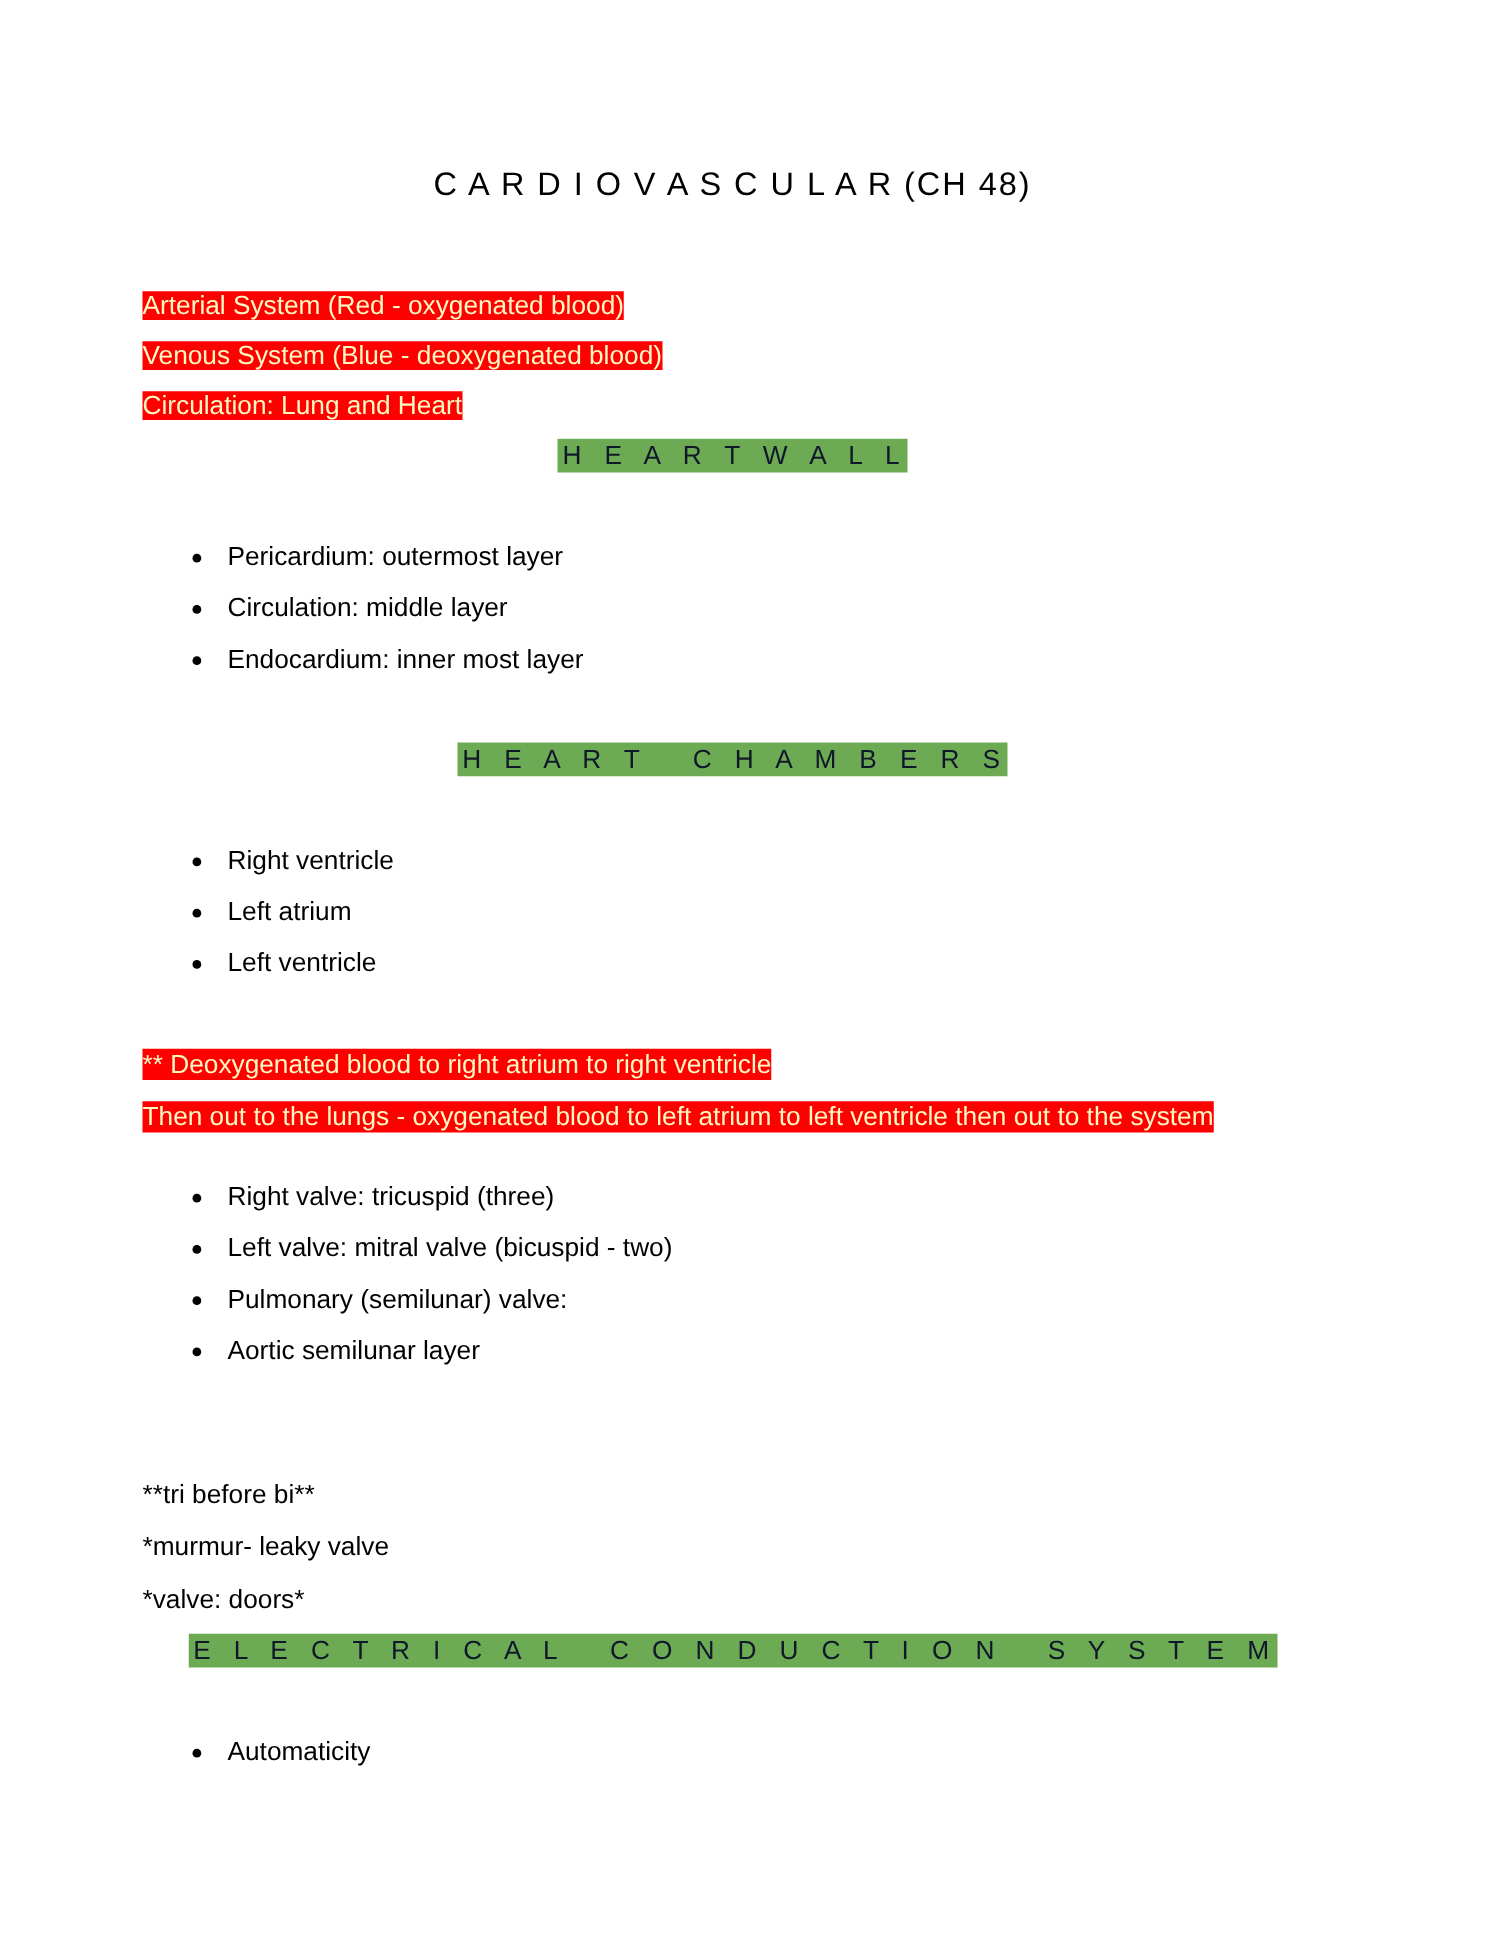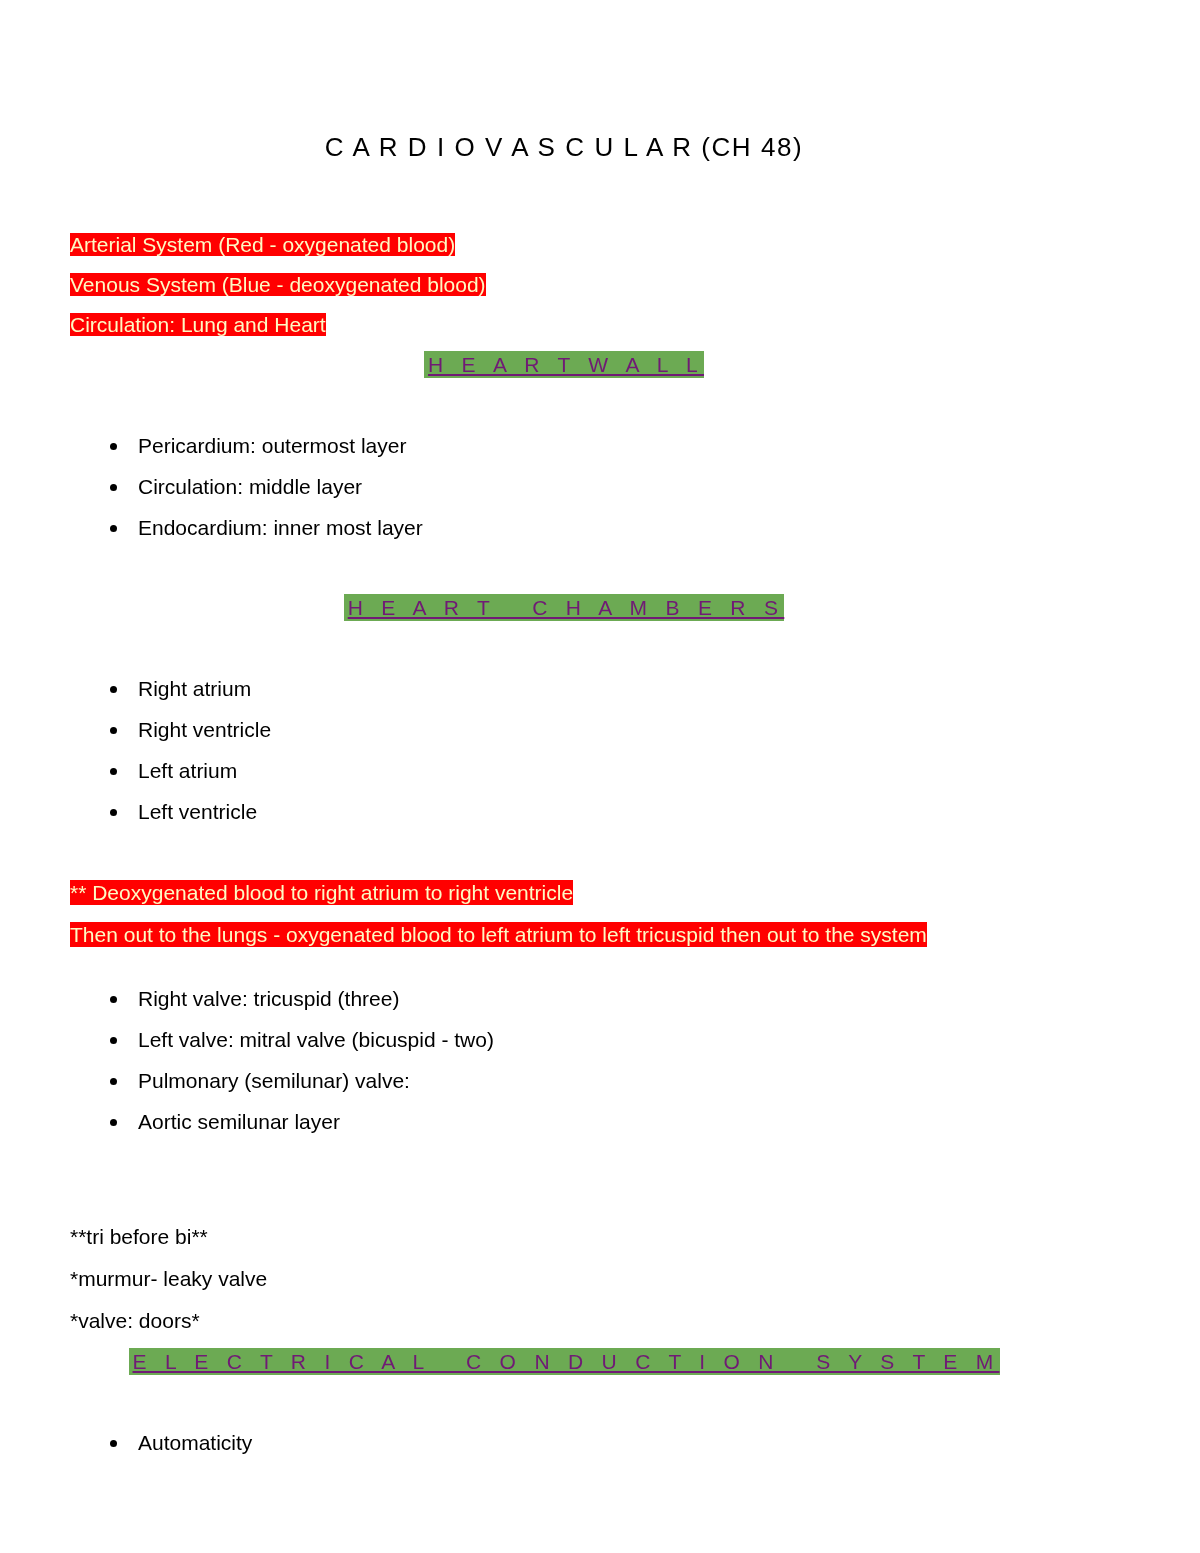--- a/index.html
+++ b/index.html
@@ -14,21 +14,21 @@
     font-family: "Liberation Sans", sans-serif;
     color: #000000;
     -webkit-font-smoothing: antialiased;
   }
 
   .page {
     position: relative;
     width: 1200px;
     height: 1553px;
     box-sizing: border-box;
-    padding: 0 142px 0 70px;
+    padding: 0 142px 0 114px;
     background: #ffffff;
     overflow: hidden;
   }
 
   
   .doc-title {
     margin: 0;
     padding: 0;
     font-size: 26px;
     font-weight: 400;
@@ -55,23 +55,22 @@
 
   
   .hl-red {
     background-color: #ff0000;
     color: #fef9c3;
     box-decoration-break: clone;
     -webkit-box-decoration-break: clone;
   }
   .hl-green {
     background-color: #6caa53;
-    color: #701a75;
+    color: #0f172a;
     box-decoration-break: clone;
-    text-decoration: underline;
     -webkit-box-decoration-break: clone;
   }
 
   
   .section-heading {
     margin: 0;
     padding: 0;
     text-align: center;
     font-size: 21px;
     font-weight: 400;
@@ -146,30 +145,29 @@
     <li>Endocardium: inner most layer</li>
   </ul>
 
   <div class="spacer-md"></div>
 
   <p class="section-heading"><span class="hl-green">H E A R T   C H A M B E R S</span></p>
 
   <div class="spacer-md"></div>
 
   <ul class="bullets">
-    <li>Right atrium</li>
     <li>Right ventricle</li>
     <li>Left atrium</li>
     <li>Left ventricle</li>
   </ul>
 
   <div class="spacer-md"></div>
 
   <p class="red-flow"><span class="hl-red">** Deoxygenated blood to right atrium to right ventricle</span></p>
-  <p class="red-flow"><span class="hl-red">Then out to the lungs - oxygenated blood to left atrium to left tricuspid then out to the system</span></p>
+  <p class="red-flow"><span class="hl-red">Then out to the lungs - oxygenated blood to left atrium to left ventricle then out to the system</span></p>
 
   <div class="spacer-sm"></div>
 
   <ul class="bullets">
     <li>Right valve: tricuspid (three)</li>
     <li>Left valve: mitral valve (bicuspid - two)</li>
     <li>Pulmonary (semilunar) valve:</li>
     <li>Aortic semilunar layer</li>
   </ul>
 

